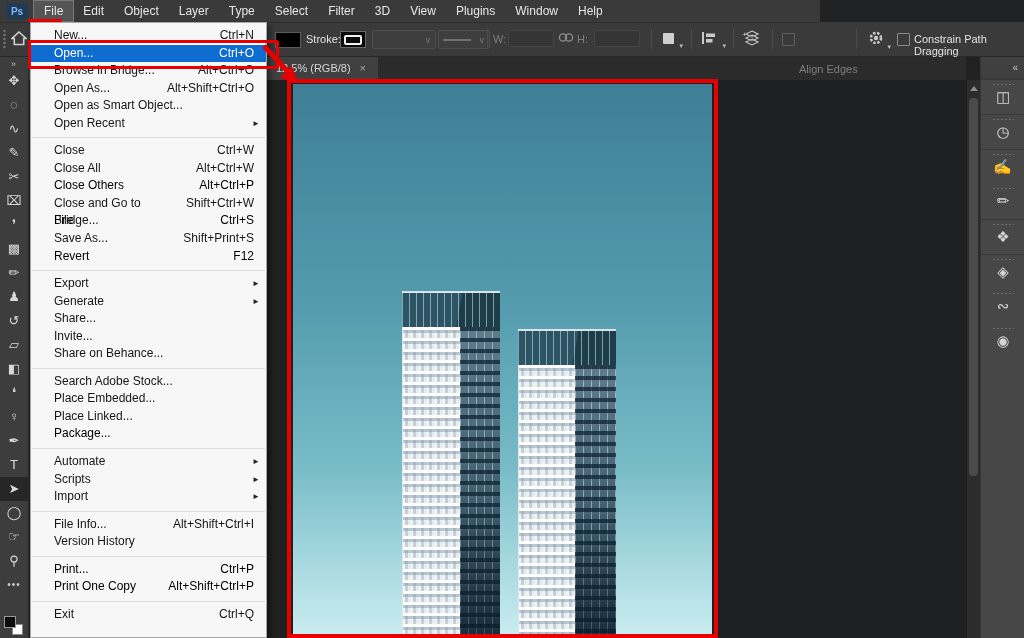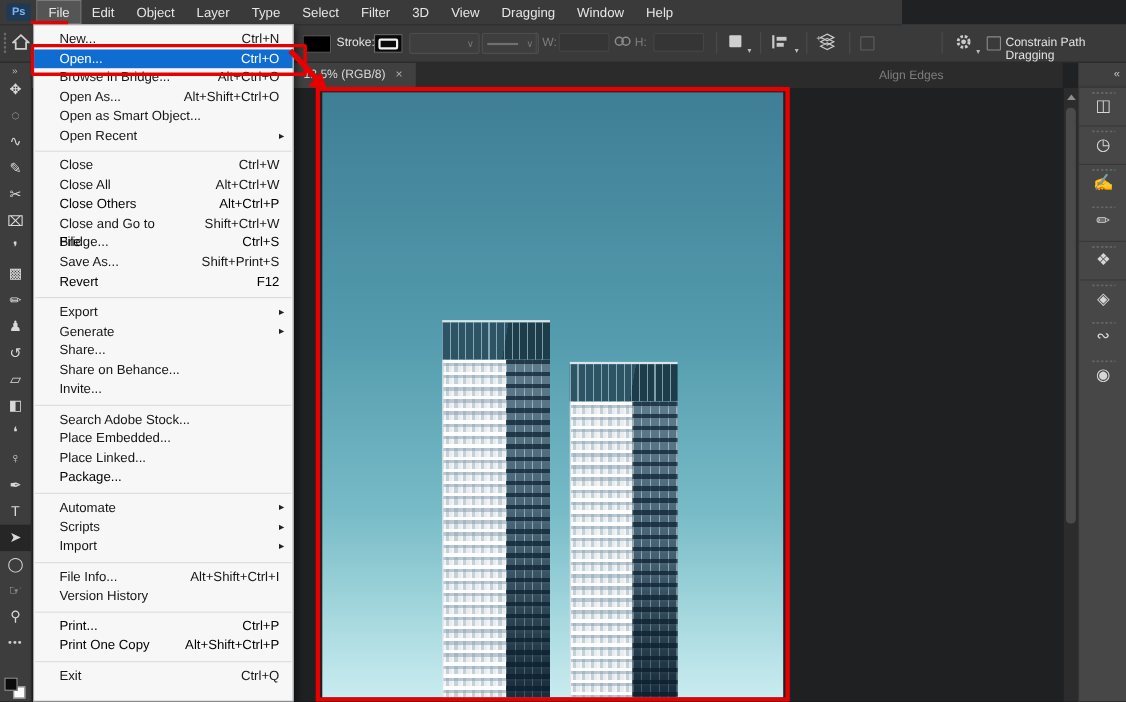--- a/index.html
+++ b/index.html
@@ -115,21 +115,21 @@
     <div style="display:flex;">
         <span class="mitem active">File</span>
         <span class="mitem">Edit</span>
         <span class="mitem">Object</span>
         <span class="mitem">Layer</span>
         <span class="mitem">Type</span>
         <span class="mitem">Select</span>
         <span class="mitem">Filter</span>
         <span class="mitem">3D</span>
         <span class="mitem">View</span>
-        <span class="mitem">Dragging</span>
+        <span class="mitem">Plugins</span>
         <span class="mitem">Window</span>
         <span class="mitem">Help</span>
       </div>
   </div>
 
   <div class="optbar">
     <div class="grip"></div>
     <svg class="oabs" style="left:11px;top:9px;" width="16" height="15">
       <path d="M8 1 L15 7.5 H12.7 V13.5 H3.3 V7.5 H1 Z" fill="none" stroke="#cfcfcf" stroke-width="1.6"></path>
     </svg>
@@ -395,25 +395,25 @@
       </div>
       <div class="mrow">
         <span class="ml">Generate</span>
         <span class="mr sub">►</span>
       </div>
       <div class="mrow">
         <span class="ml">Share...</span>
         <span class="mr"></span>
       </div>
       <div class="mrow">
+        <span class="ml">Invite...</span>
+        <span class="mr"></span>
+      </div>
+      <div class="mrow">
         <span class="ml">Share on Behance...</span>
-        <span class="mr"></span>
-      </div>
-      <div class="mrow">
-        <span class="ml">Invite...</span>
         <span class="mr"></span>
       </div>
       <div class="msep"></div>
       <div class="mrow">
         <span class="ml">Search Adobe Stock...</span>
         <span class="mr"></span>
       </div>
       <div class="mrow">
         <span class="ml">Place Embedded...</span>
         <span class="mr"></span>

